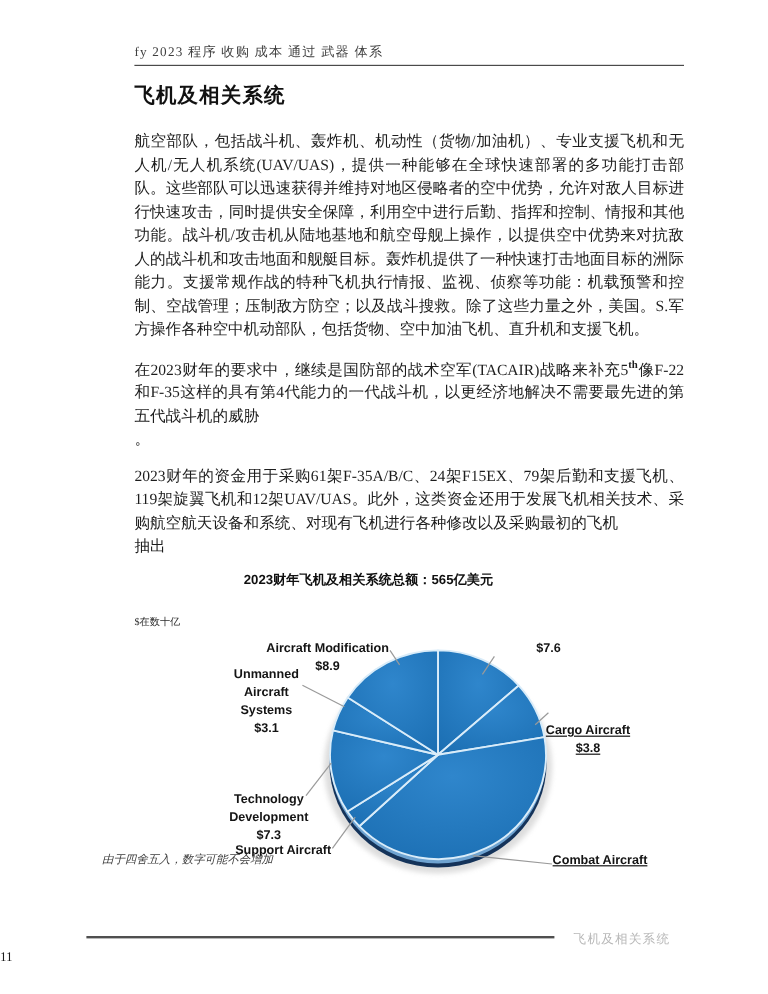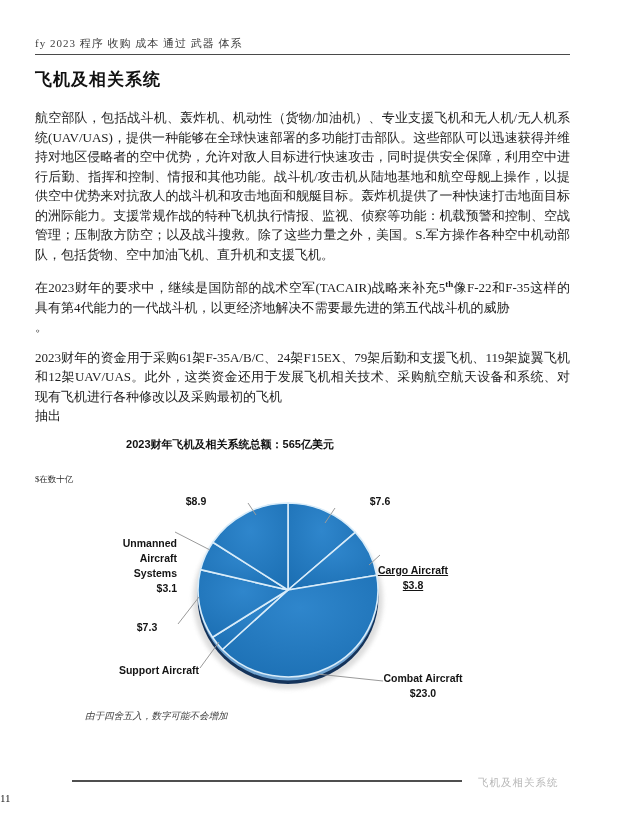--- a/index.html
+++ b/index.html
@@ -1,21 +1,21 @@
 <!DOCTYPE html>
 <html><head>
 <meta charset="utf-8">
 <style>
   html,body{margin:0;padding:0;background:#ffffff;}
   .page{
     position:relative;
     width:640px;height:828px;
     background:#ffffff;
     box-sizing:border-box;
-    padding:36px 70px 0 35px;
+    padding:36px 70px 0 112px;
     font-family:"Liberation Serif","DejaVu Serif",serif;
     color:#1d1d1d;
     overflow:hidden;
   }
   .doc-header{
     font-size:11px;
     letter-spacing:1px;
     color:#3f3f3f;
     border-bottom:1px solid #4a4a4a;
     padding-bottom:3px;
@@ -140,42 +140,43 @@
         <line class="leader" x1="300" y1="21" x2="290" y2="36"></line>
         <line class="leader" x1="140" y1="45" x2="175" y2="63"></line>
         <line class="leader" x1="345" y1="68" x2="334" y2="78"></line>
         <line class="leader" x1="143" y1="137" x2="164" y2="110"></line>
         <line class="leader" x1="165" y1="181" x2="184" y2="155"></line>
         <line class="leader" x1="348" y1="194" x2="282" y2="187"></line>
       </g>
     </svg>
 
     <div class="pie-label" style="left:61px;top:57px;width:200px;">
+      <div>Aircraft Modification</div>
       <div>$8.9</div>
     </div>
     <div class="pie-label" style="left:245px;top:57px;width:200px;">
       <div>$7.6</div>
     </div>
-    <div class="pie-label" style="left:78px;top:99px;width:64px;text-align:right;">
+    <div class="pie-label" style="left:78px;top:79px;width:64px;">
       <div>Unmanned Aircraft Systems</div>
       <div>$3.1</div>
     </div>
     <div class="pie-label" style="left:278px;top:126px;width:200px;text-decoration:underline;">
       <div>Cargo Aircraft</div>
       <div>$3.8</div>
     </div>
     <div class="pie-label" style="left:67px;top:183px;width:90px;">
+      <div>Technology Development</div>
       <div>$7.3</div>
     </div>
     <div class="pie-label" style="left:24px;top:226px;width:200px;">
       <div>Support Aircraft</div>
     </div>
-    <div class="pie-label" style="left:288px;top:234px;width:200px;">
+    <div class="pie-label" style="left:288px;top:234px;width:200px;text-decoration:underline;">
       <div>Combat Aircraft</div>
-      <div>$23.0</div>
     </div>
   </div>
 
   <div class="footnote">由于四舍五入，数字可能不会增加</div>
 
   <div class="footer-line"></div>
   <div class="footer-right">飞机及相关系统</div>
   <div class="page-number">11</div>
 
 </div>

